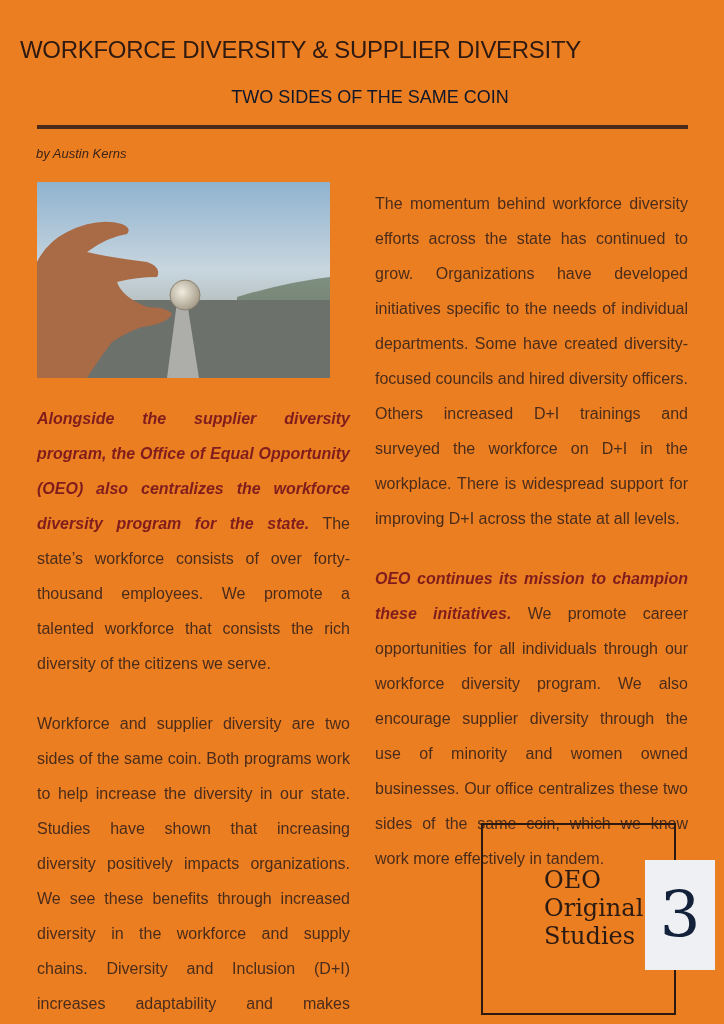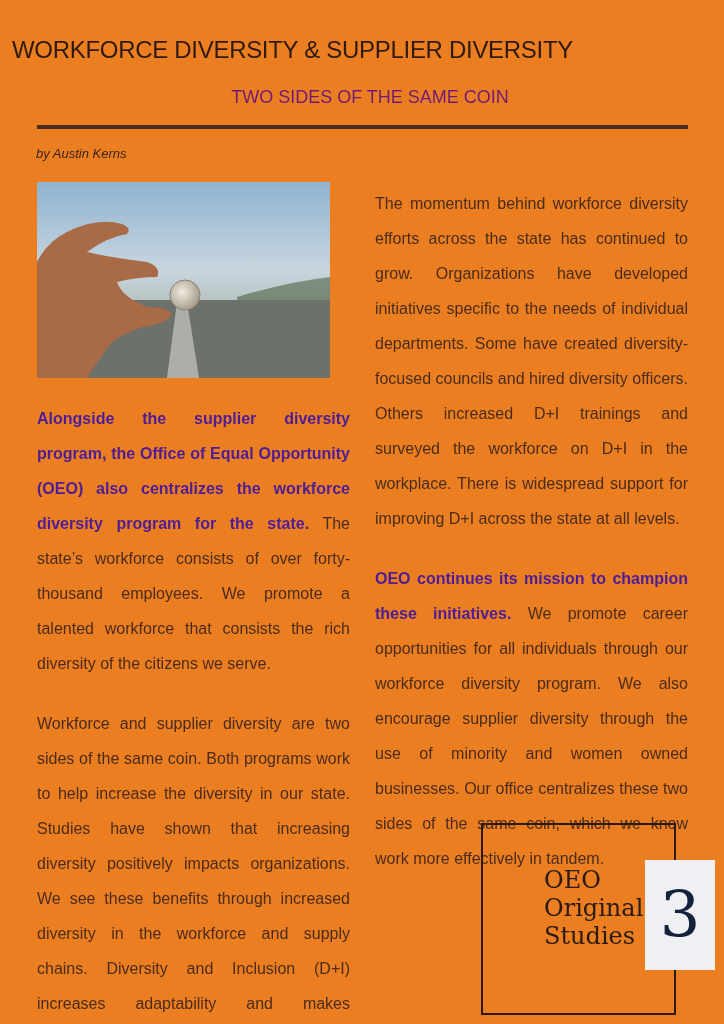--- a/index.html
+++ b/index.html
@@ -4,47 +4,47 @@
 <style>
   html, body { margin:0; padding:0; }
   body {
     width:724px; height:1024px; overflow:hidden;
     background:#ec7e22;
     position:relative;
     font-family:"Liberation Sans", sans-serif;
     color:#3a2417;
   }
   .title {
-    position:absolute; left:0; width:585px; top:36px;
+    position:absolute; left:8px; width:585px; top:36px;
     text-align:center; font-size:24px; letter-spacing:-0.3px;
     color:#2e1a10;
   }
   .subtitle {
     position:absolute; left:0; width:724px; top:87px;
     text-align:center; font-size:18px; padding-left:16px; box-sizing:border-box;
-    color:#701a75;
+    color:#0f172a;
   }
   .rule {
     position:absolute; left:37px; top:125px; width:651px; height:4px;
     background:#4a2a1c;
   }
   .byline {
     position:absolute; left:36px; top:146px; font-size:13px; font-style:italic;
     color:#3a2417;
   }
   .photo {
     position:absolute; left:37px; top:182px; width:293px; height:196px;
     overflow:hidden;
   }
   .col {
     position:absolute; font-size:16px; line-height:35px; text-align:justify;
     color:#4a2c1a;
   }
   .col p { margin:0; }
-  .col b { color:#4c1d95; }
+  .col b { color:#7f1d1d;font-style:italic; }
   .col-left { left:37px; top:401px; width:313px; }
   .col-right { left:375px; top:186px; width:313px; }
   .gap { height:25px; }
   .badge-frame {
     position:absolute; left:481px; top:823px; width:195px; height:192px;
     border:2px solid #2a1a12; box-sizing:border-box;
   }
   .badge-text {
     position:absolute; left:524px; top:866px;
     font-family:"DejaVu Serif", serif; font-weight:normal; font-size:24px; line-height:28px;

